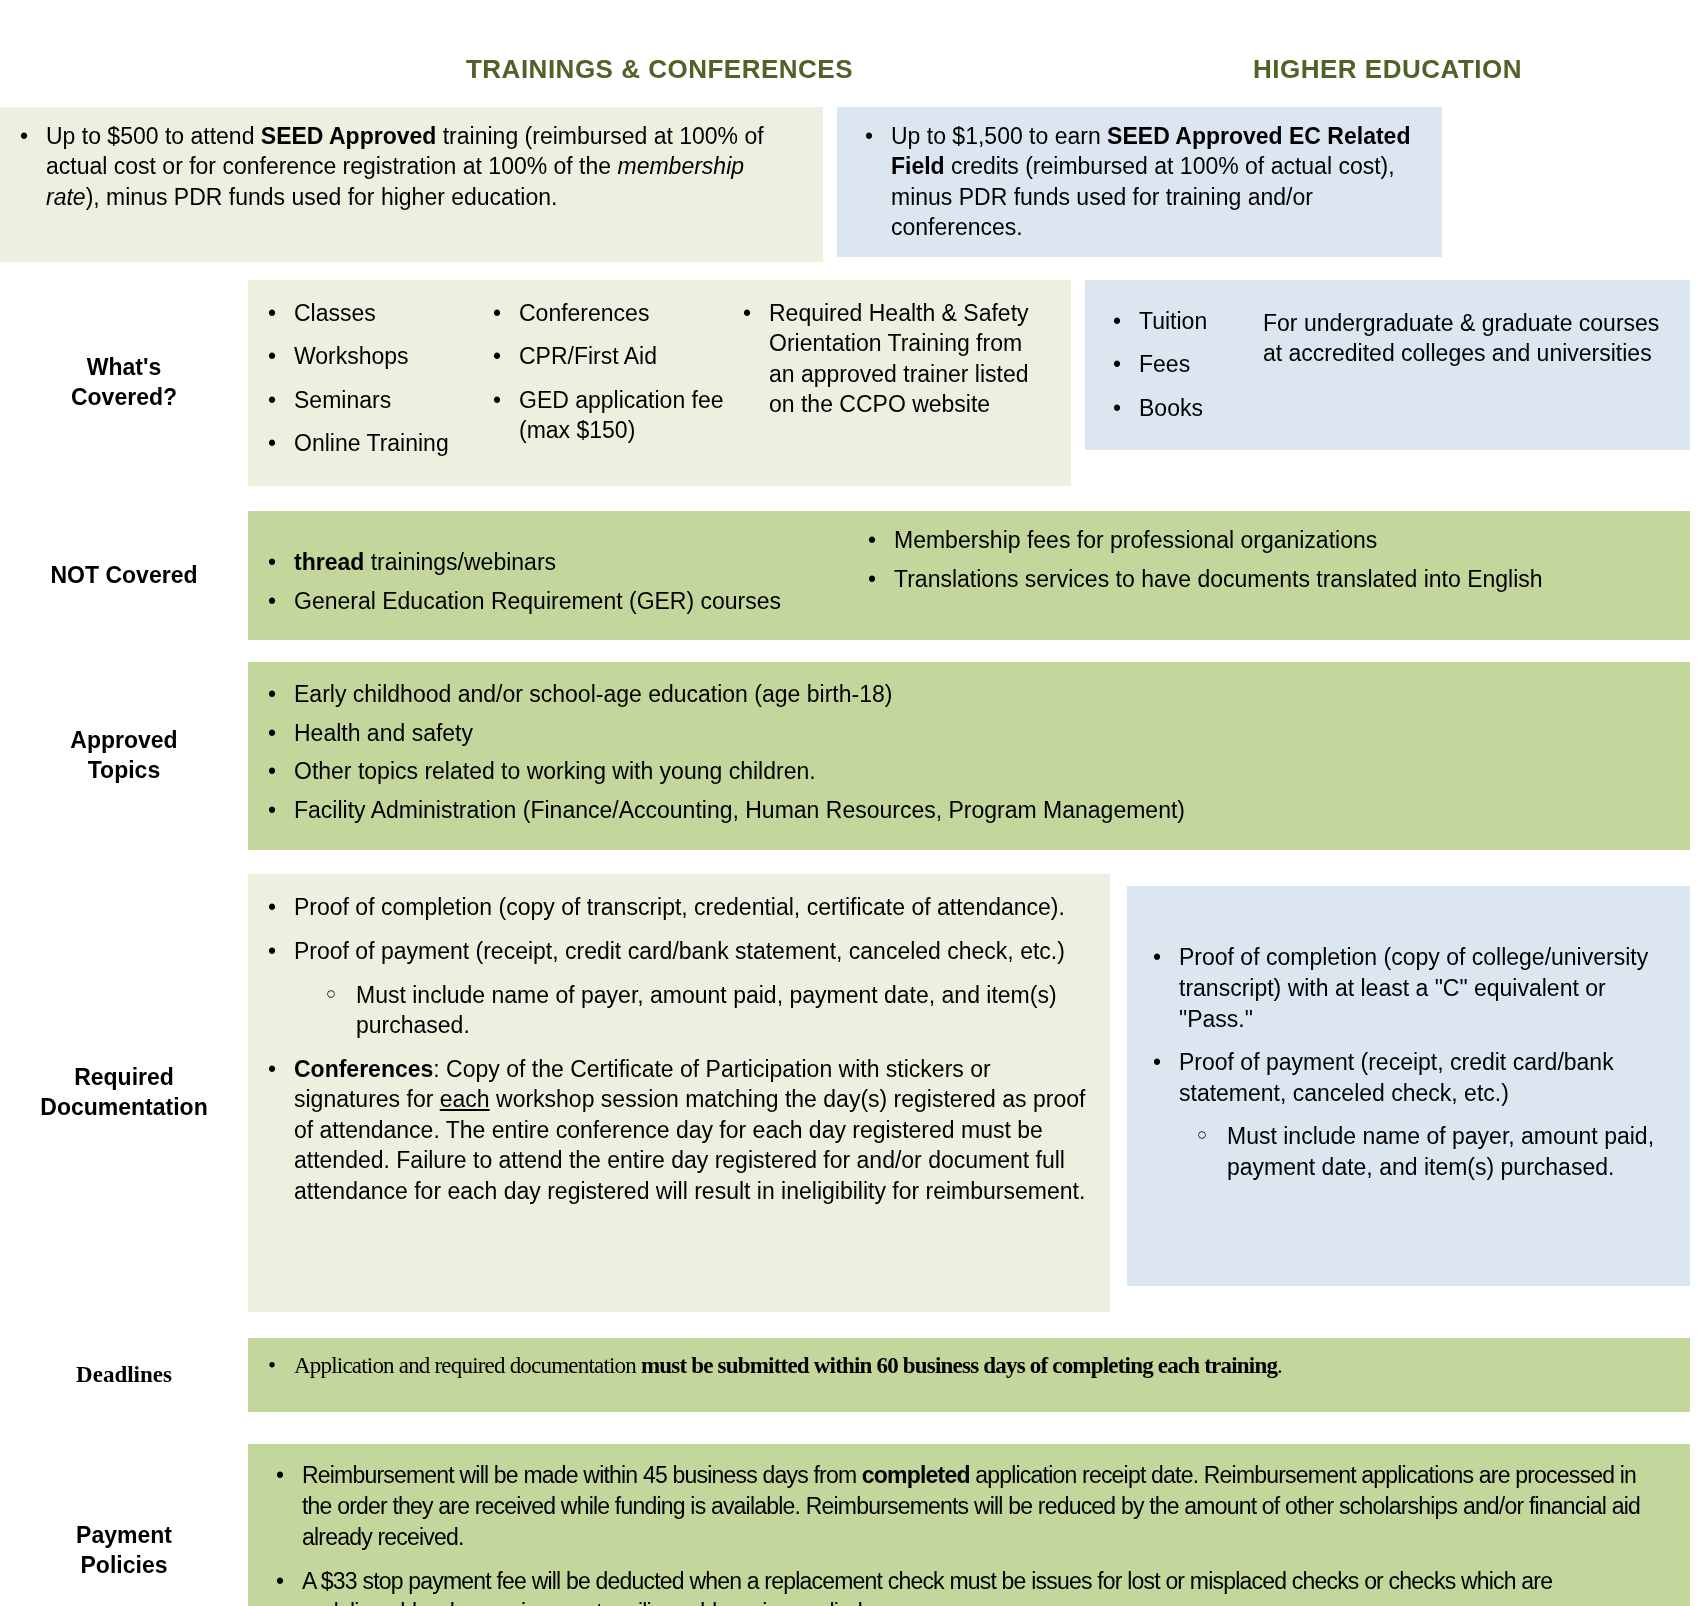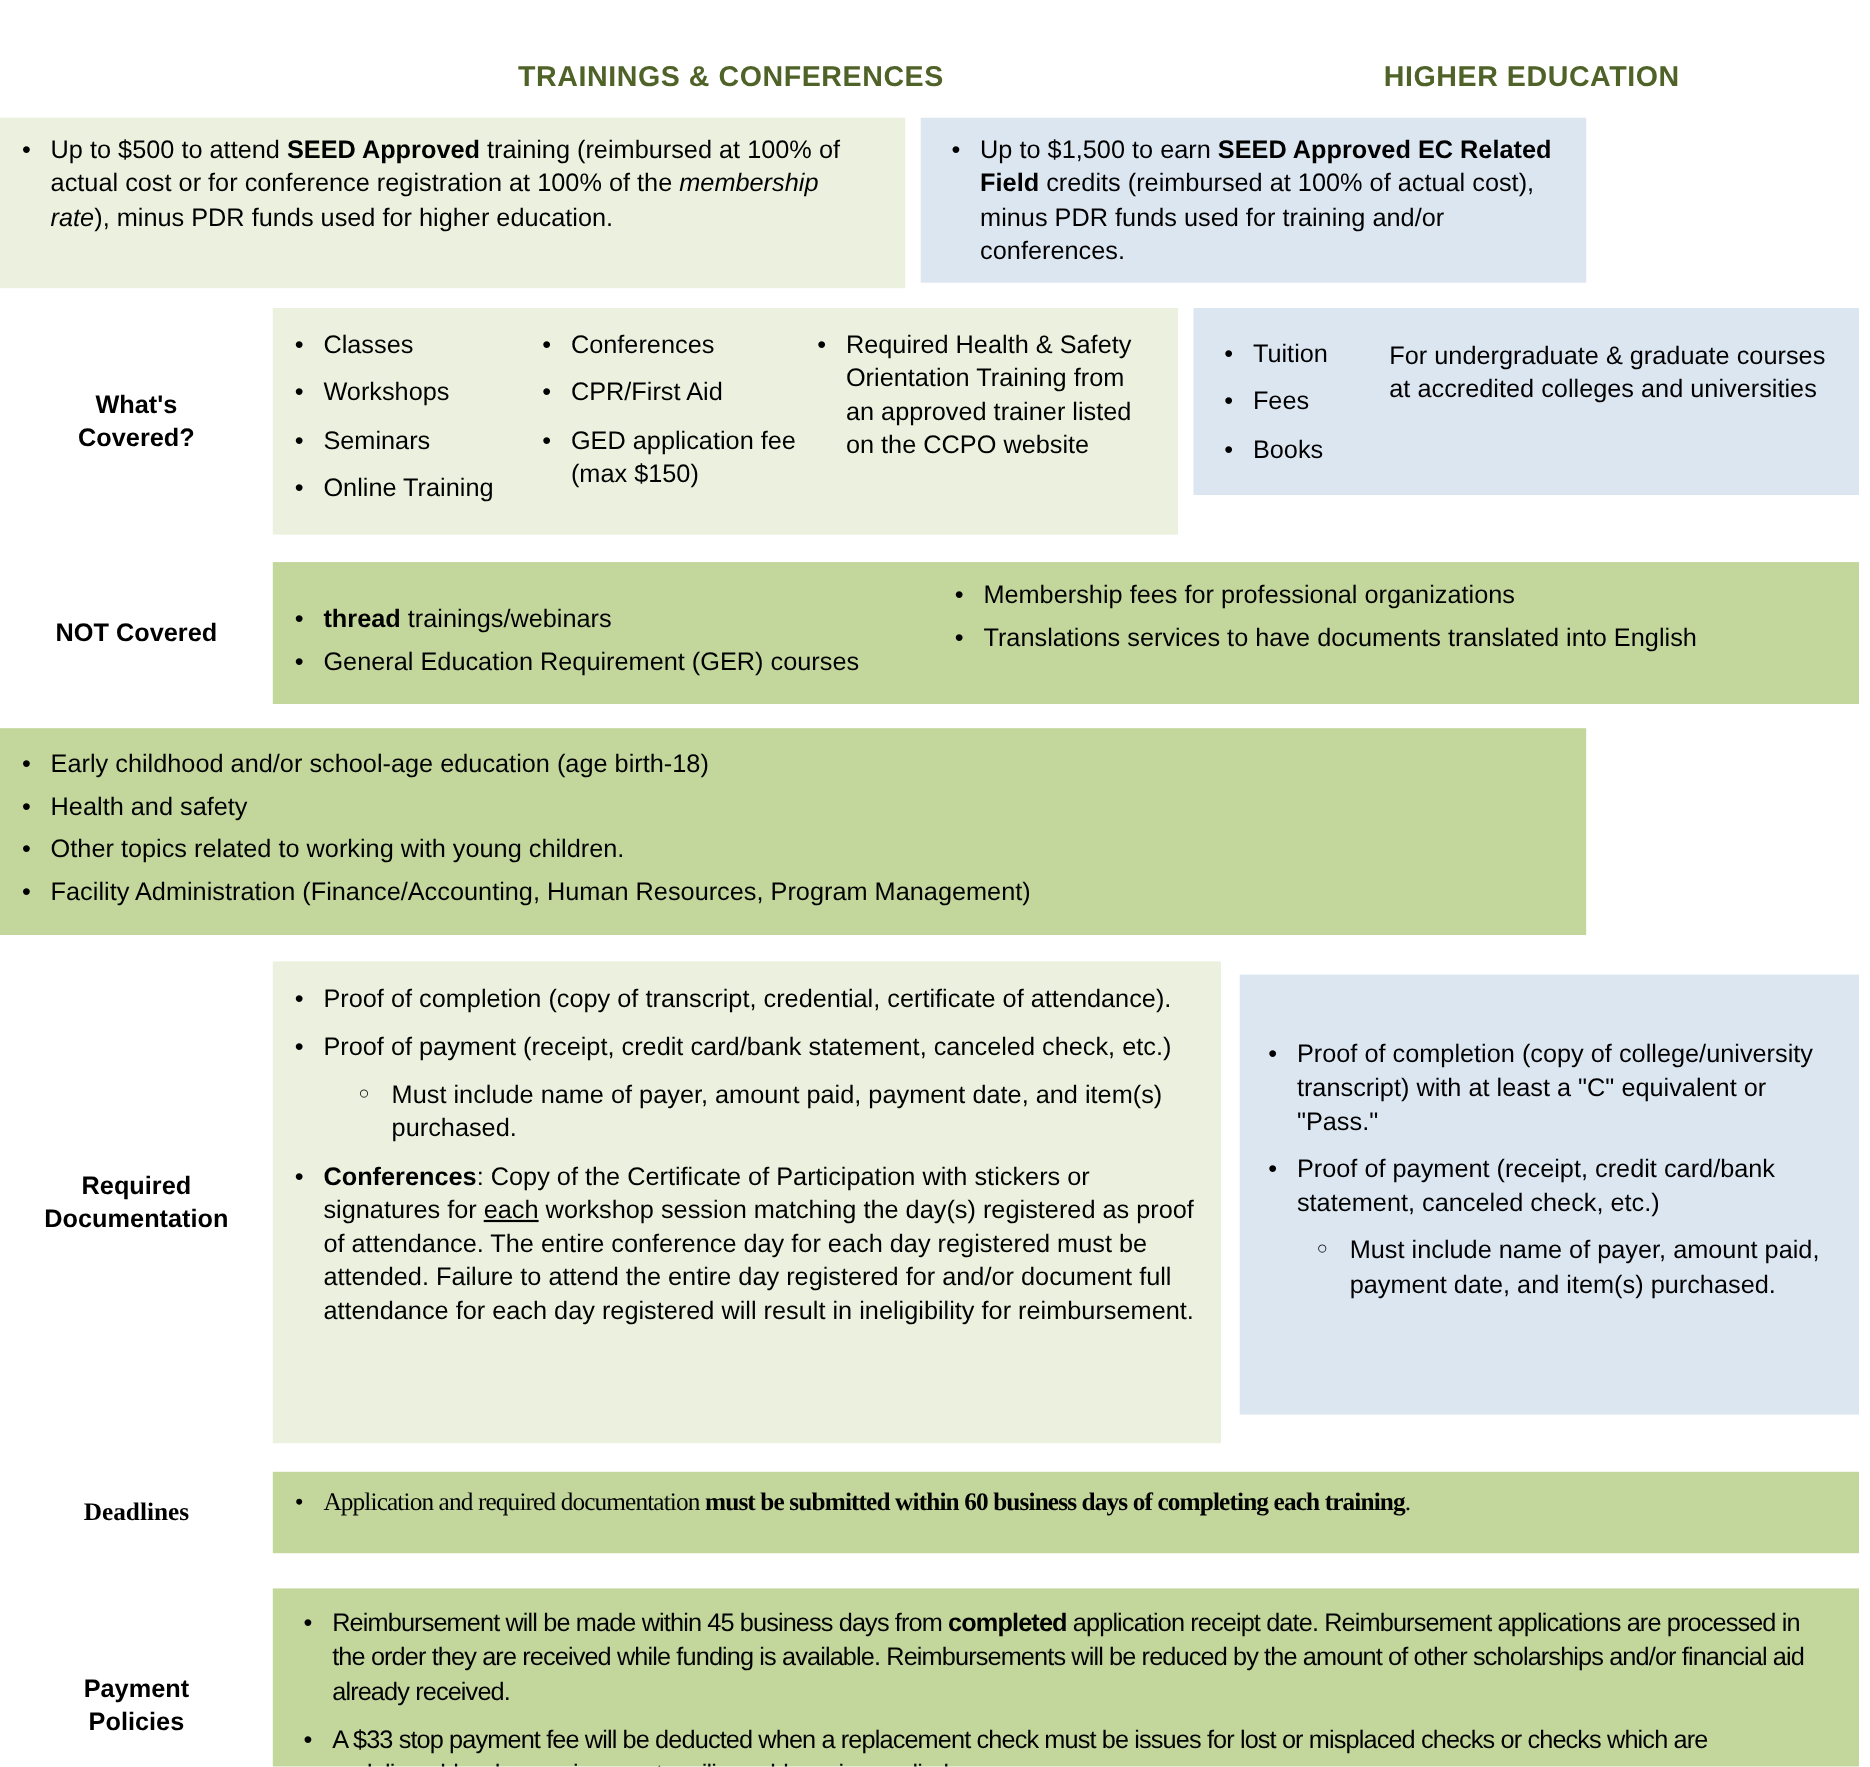--- a/index.html
+++ b/index.html
@@ -10,21 +10,21 @@
     --text:#000000;
   }
   *{box-sizing:border-box;}
   html,body{margin:0;padding:0;}
   body{
     width:1700px;height:1606px;background:#ffffff;color:var(--text);
     font-family:"Liberation Sans",sans-serif;font-size:23px;line-height:1.33;
   }
   .page{padding-top:52px;}
 
-  .header-row{display:flex;margin-bottom:20px;justify-content:center;}
+  .header-row{display:flex;margin-bottom:20px;}
   .label-col-spacer{width:248px;flex-shrink:0;}
   .hdr{font-weight:bold;font-size:26px;color:var(--olive-dark);text-align:center;letter-spacing:0.5px;}
   .hdr-green{width:823px;margin-right:14px;}
   .hdr-blue{width:605px;}
 
   .row{display:flex;align-items:center;}
   .row-label{
     width:248px;flex-shrink:0;align-self:center;
     text-align:center;font-weight:bold;white-space:pre-line;line-height:1.3;
   }
@@ -211,20 +211,22 @@
             <div class="item">
               <span class="glyph">•</span>
               <span class="txt"><span>Translations services to have documents translated into English</span></span>
             </div>
           </div>
       </div>
     </div>
   </div>
 
   <div class="row r4">
+    <div class="row-label">Approved
+Topics</div>
     <div class="row-content">
       <div class="cell cell-olive">
         <div>
             <div class="item">
               <span class="glyph">•</span>
               <span class="txt"><span>Early childhood and/or school-age education (age birth-18)</span></span>
             </div>
             <div class="item">
               <span class="glyph">•</span>
               <span class="txt"><span>Health and safety</span></span>

